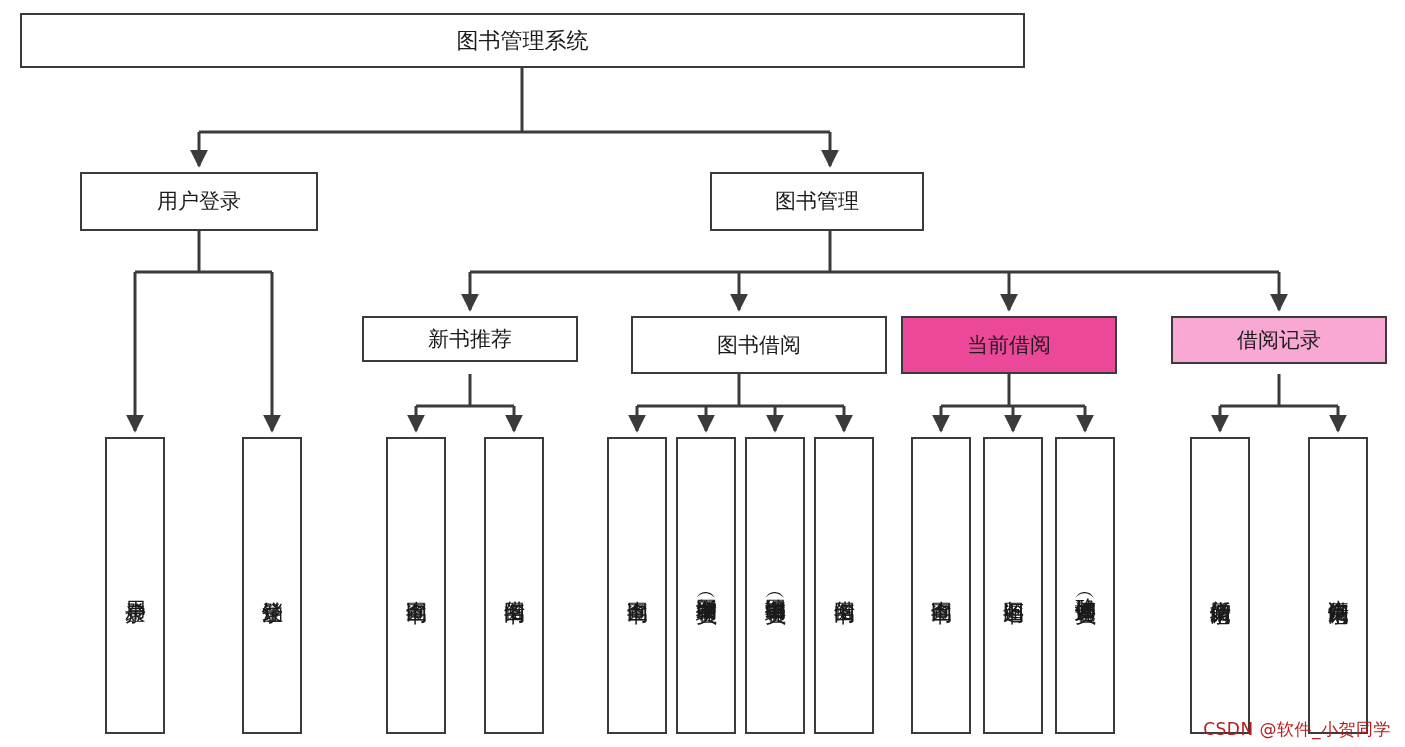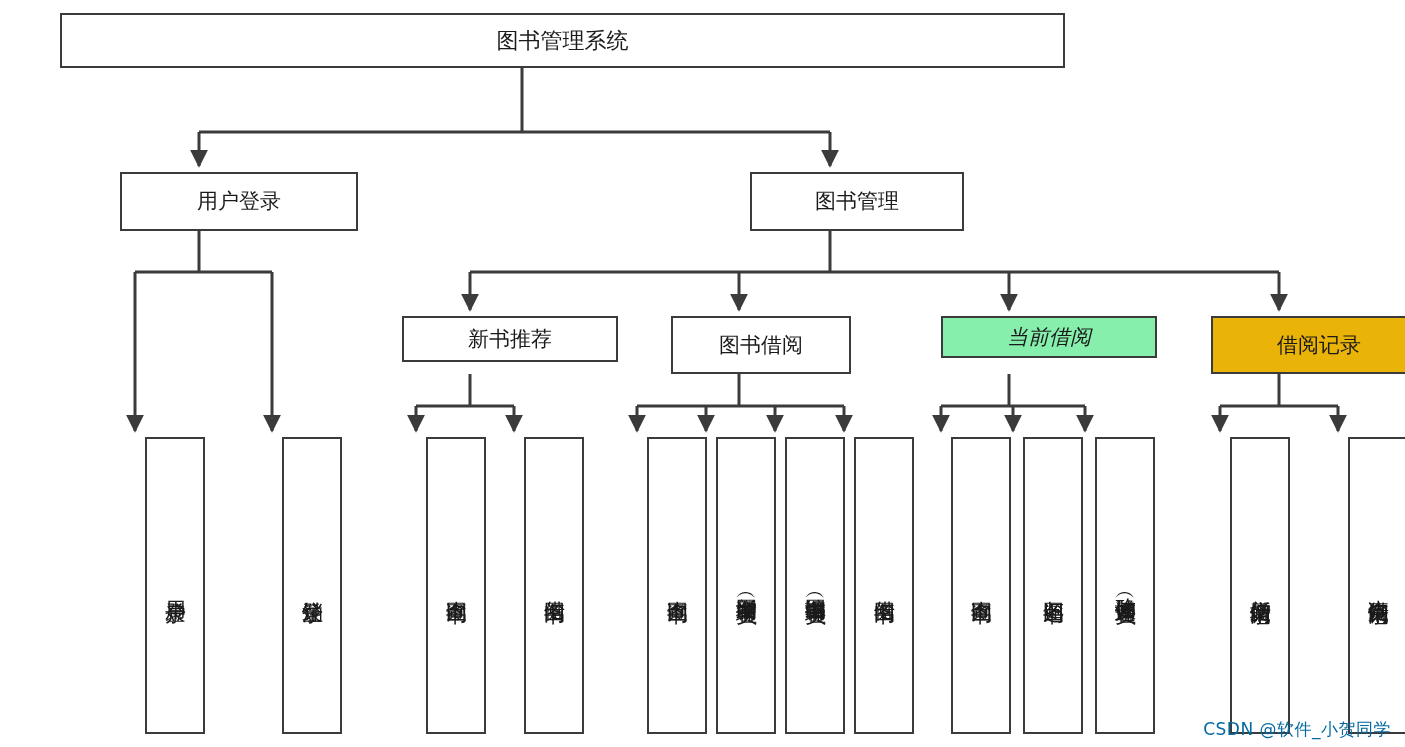--- a/index.html
+++ b/index.html
@@ -30,21 +30,20 @@
     position: absolute;
     box-sizing: border-box;
     background: #ffffff;
     border: 2px solid #4c1d95;
     display: flex;
     align-items: center;
     justify-content: center;
     color: #1a1a1a;
     text-align: center;
     line-height: 1.18;
-    margin-left: 40px;
   }
   .node.h {
     font-size: 21px;
   }
   .node.root {
     font-size: 22px;
   }
   .node.v {
     writing-mode: vertical-rl;
     text-orientation: upright;
@@ -130,27 +129,27 @@
   <div class="node h" style="left: 80px; top: 172px; width: 238px; height: 59px; border-color: rgb(59, 59, 59); background: rgb(255, 255, 255); color: rgb(26, 26, 26);">
     <span>用户登录</span>
   </div>
   <div class="node h" style="left: 710px; top: 172px; width: 214px; height: 59px; border-color: rgb(59, 59, 59); background: rgb(255, 255, 255); color: rgb(26, 26, 26);">
     <span>图书管理</span>
   </div>
 
   <div class="node h" style="left: 362px; top: 316px; width: 216px; height: 46px; border-color: rgb(59, 59, 59); background: rgb(255, 255, 255); color: rgb(26, 26, 26);">
     <span>新书推荐</span>
   </div>
-  <div class="node h" style="left: 631px; top: 316px; width: 180px; height: 58px; border-color: rgb(59, 59, 59); background: rgb(255, 255, 255); color: rgb(26, 26, 26);">
+  <div class="node h" style="left: 631px; top: 316px; width: 256px; height: 58px; border-color: rgb(59, 59, 59); background: rgb(255, 255, 255); color: rgb(26, 26, 26);">
     <span>图书借阅</span>
   </div>
-  <div class="node h" style="left: 901px; top: 316px; width: 216px; height: 42px; border-color: rgb(59, 59, 59); background: #86efac; color: rgb(26, 26, 26); font-style: italic;">
+  <div class="node h" style="left: 901px; top: 316px; width: 216px; height: 58px; border-color: rgb(59, 59, 59); background: #ec4899; color: rgb(26, 26, 26);">
     <span>当前借阅</span>
   </div>
-  <div class="node h" style="left: 1171px; top: 316px; width: 216px; height: 58px; border-color: rgb(59, 59, 59); background: #eab308; color: rgb(26, 26, 26); align-items: center;">
+  <div class="node h" style="left: 1171px; top: 316px; width: 216px; height: 48px; border-color: rgb(59, 59, 59); background: #f9a8d4; color: rgb(26, 26, 26); align-items: center;">
     <span>借阅记录</span>
   </div>
 
   <div class="node v" style="left: 105px; top: 437px; width: 60px; height: 297px; border-color: rgb(59, 59, 59); background: rgb(255, 255, 255); color: rgb(26, 26, 26);">
     <span class="vlabel">用户登录</span>
   </div>
   <div class="node v" style="left: 242px; top: 437px; width: 60px; height: 297px; border-color: rgb(59, 59, 59); background: rgb(255, 255, 255); color: rgb(26, 26, 26);">
     <span class="vlabel">注销登录</span>
   </div>
   <div class="node v" style="left: 386px; top: 437px; width: 60px; height: 297px; border-color: rgb(59, 59, 59); background: rgb(255, 255, 255); color: rgb(26, 26, 26);">
@@ -180,15 +179,15 @@
   <div class="node v" style="left: 1055px; top: 437px; width: 60px; height: 297px; border-color: rgb(59, 59, 59); background: rgb(255, 255, 255); color: rgb(26, 26, 26);">
     <span class="vlabel">确认归还（管理员）</span>
   </div>
   <div class="node v" style="left: 1190px; top: 437px; width: 60px; height: 297px; border-color: rgb(59, 59, 59); background: rgb(255, 255, 255); color: rgb(26, 26, 26);">
     <span class="vlabel">新增借阅记录</span>
   </div>
   <div class="node v" style="left: 1308px; top: 437px; width: 60px; height: 297px; border-color: rgb(59, 59, 59); background: rgb(255, 255, 255); color: rgb(26, 26, 26);">
     <span class="vlabel">查询借阅记录</span>
   </div>
 
-  <div class="watermark" style="color: #0369a1;">CSDN @软件_小贺同学</div>
+  <div class="watermark" style="color: #b91c1c;">CSDN @软件_小贺同学</div>
 
 </div>
 
 </body></html>

